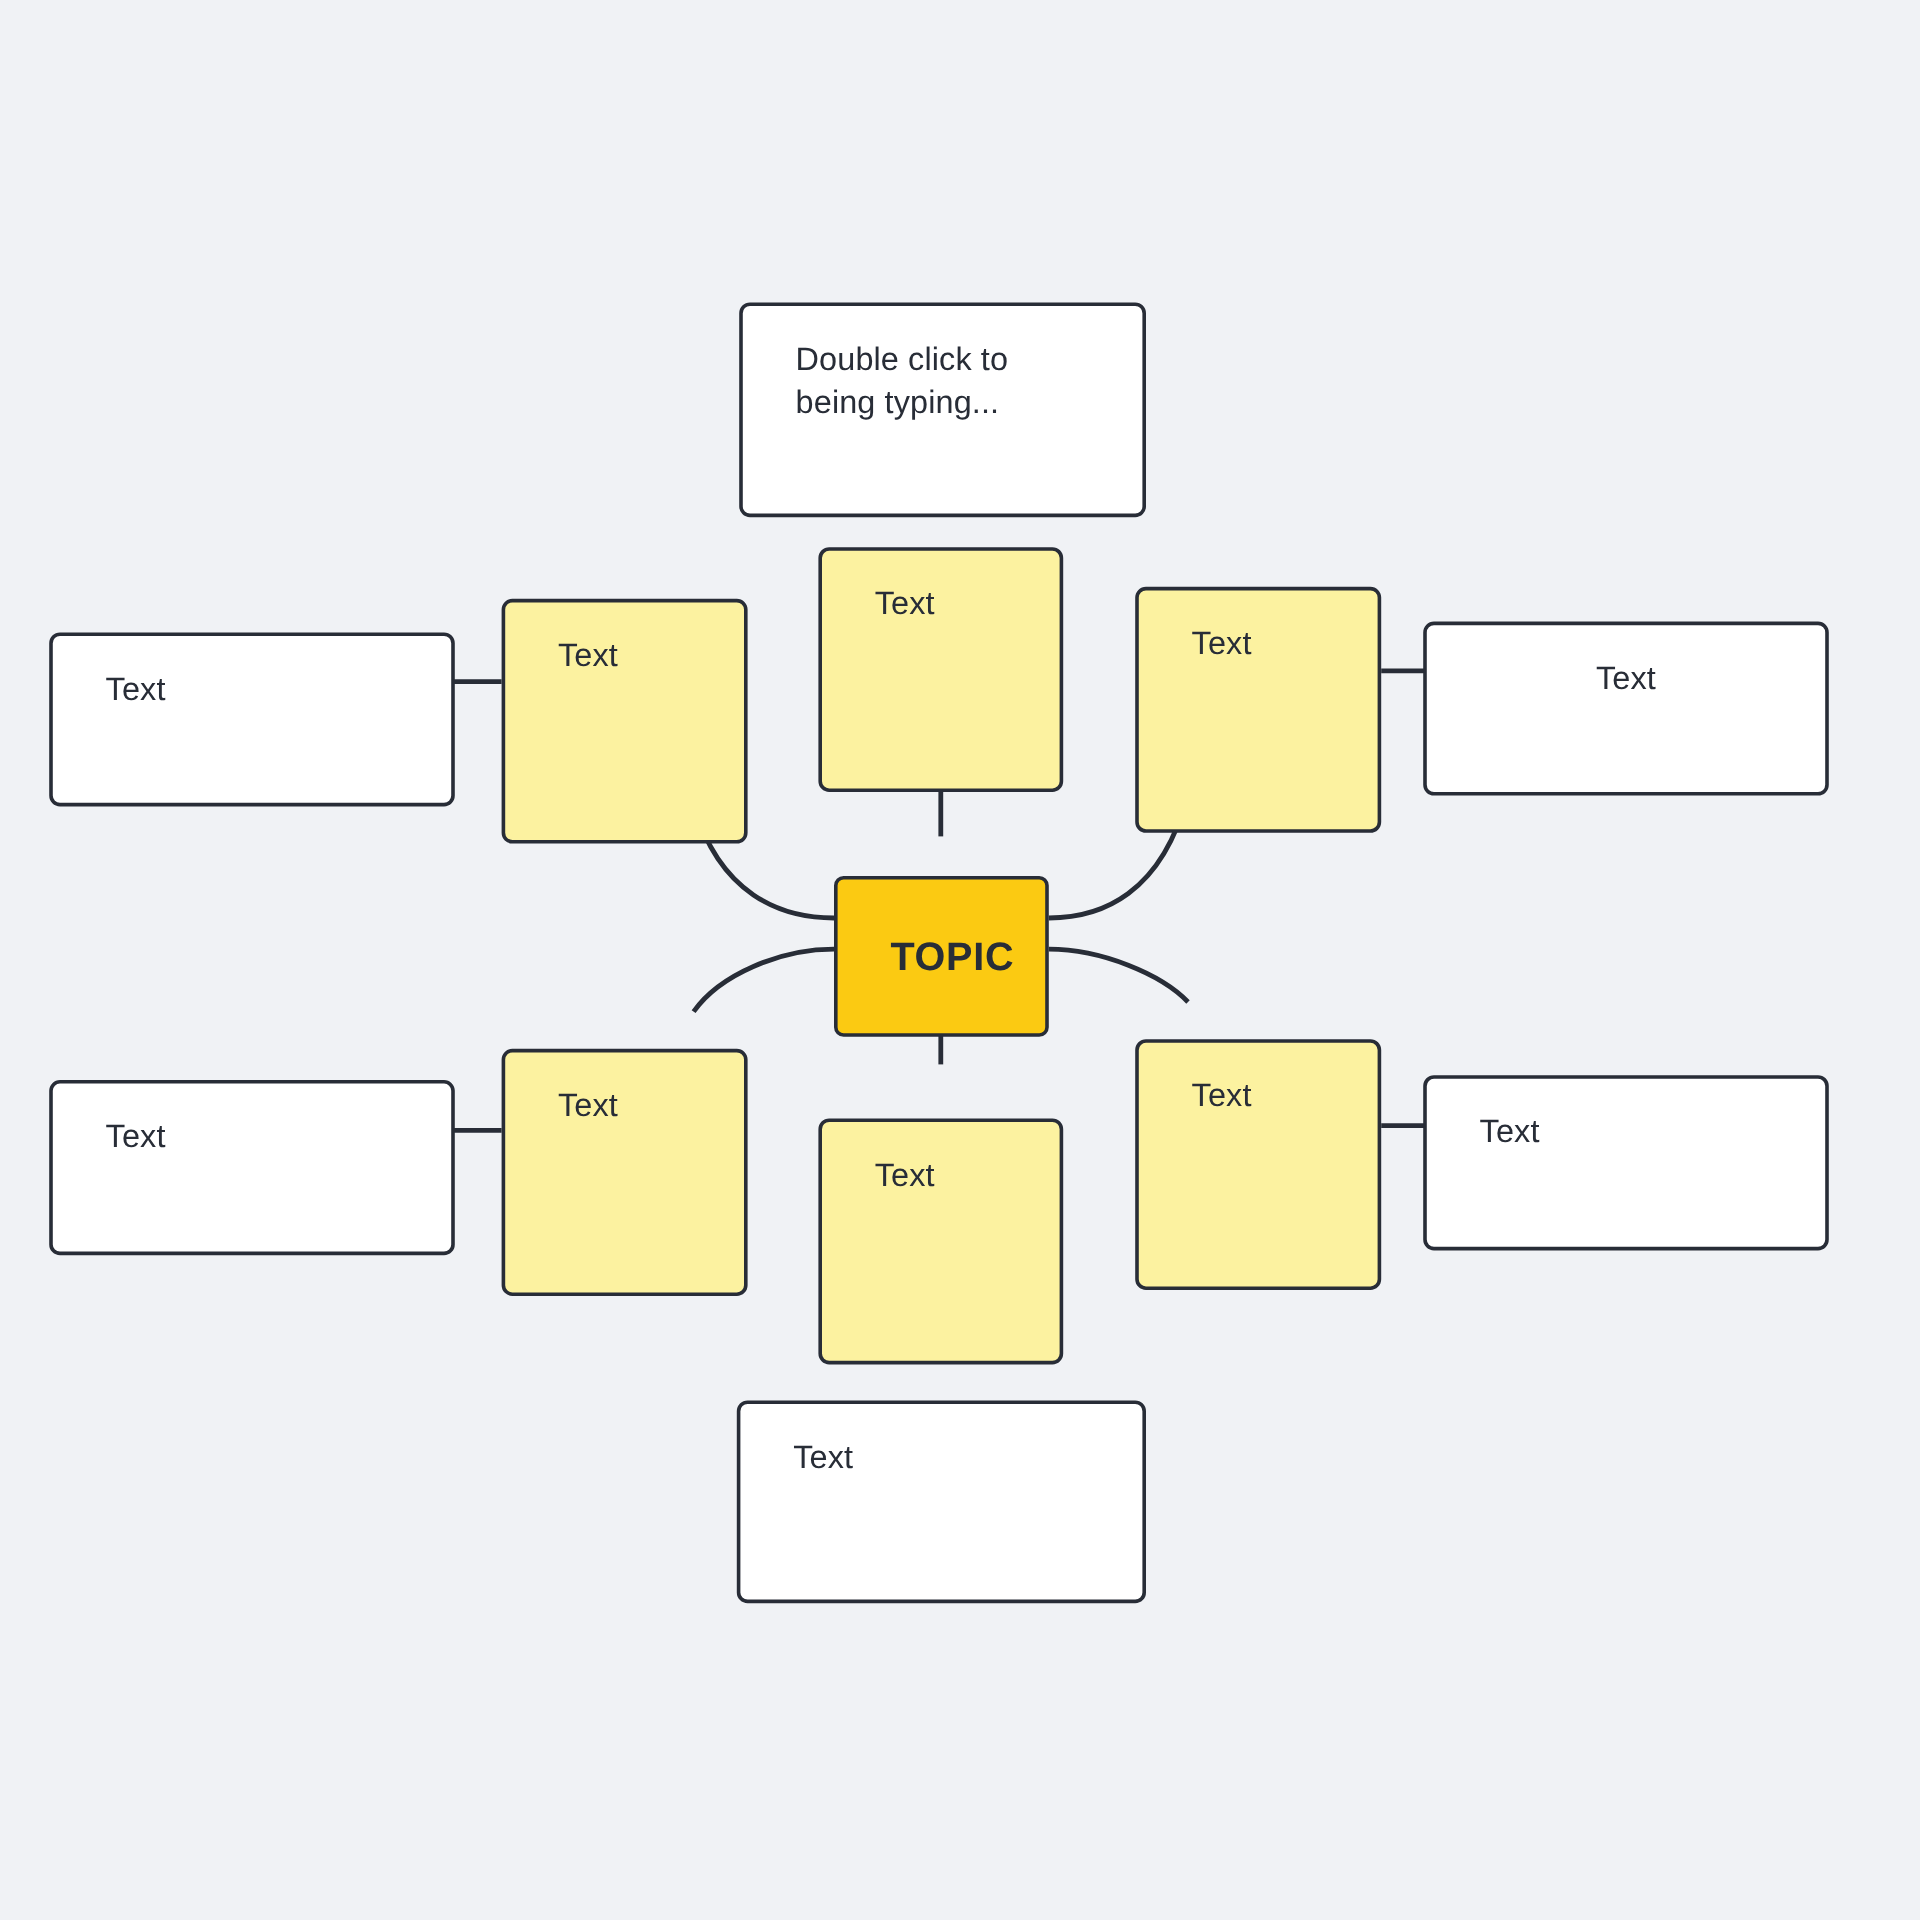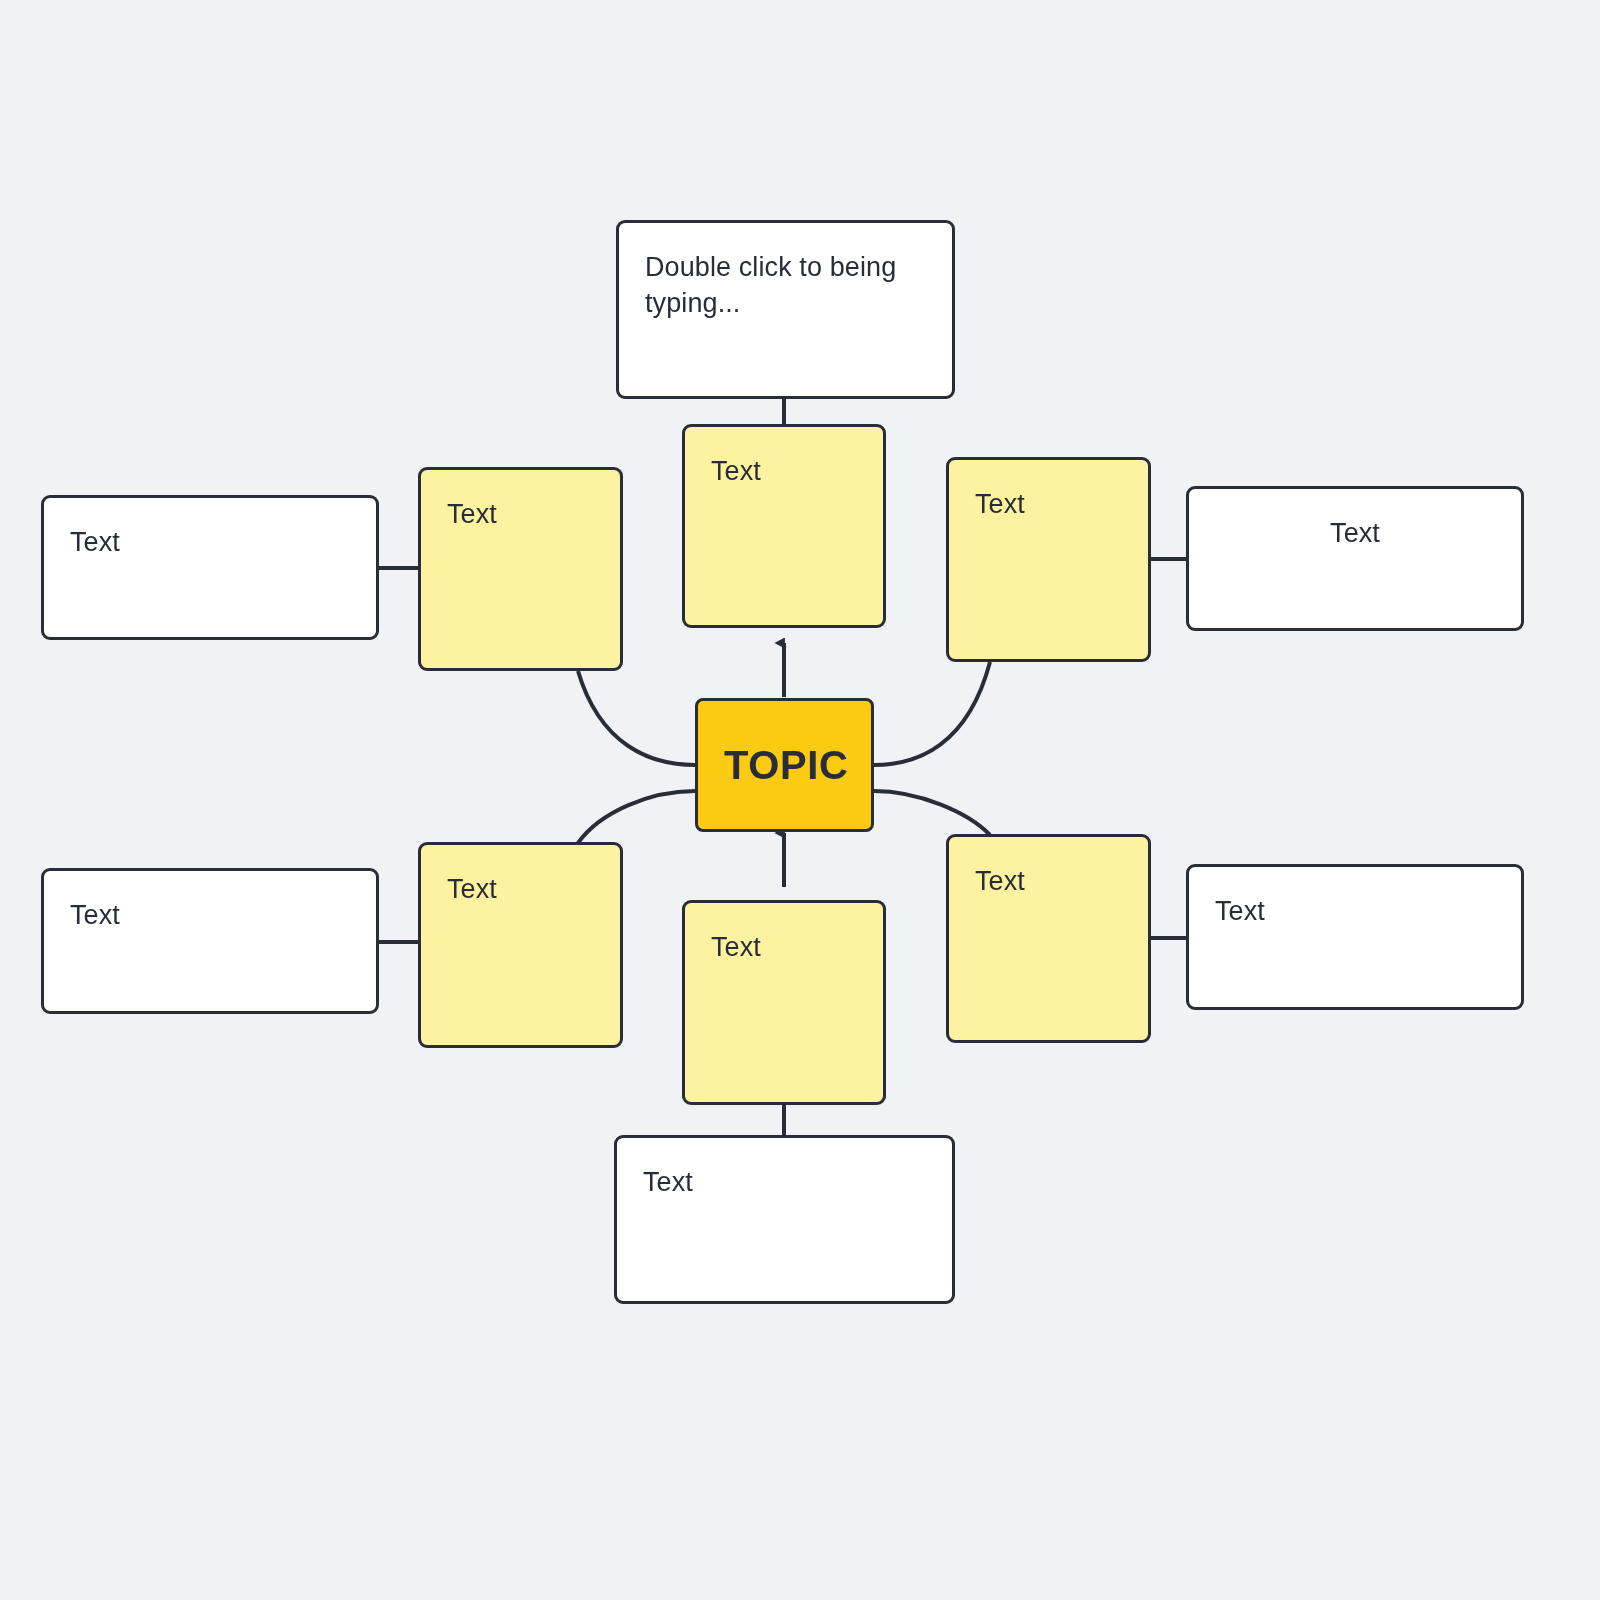--- a/index.html
+++ b/index.html
@@ -27,43 +27,44 @@
     pointer-events: none;
   }
   .node {
     position: absolute;
     box-sizing: border-box;
     border: 3px solid #282d37;
     border-radius: 9px;
     background: #ffffff;
     color: #282d37;
     display: flex;
-    padding: 26px 26px;
+    padding: 26px 44px;
     font-size: 27px;
     line-height: 1.35;
     letter-spacing: 0.1px;
     z-index: 2;
+    margin-top: 32px;
   }
   .node.fill-white   { background: #ffffff; }
   .node.fill-pale    { background: #fcf2a0; }
   .node.fill-gold    { background: #fbca12; }
 
   .node .node-text {
     display: block;
     width: 100%;
   }
 
   
   .node.align-tl { align-items: flex-start; justify-content: flex-start; text-align: left; }
   .node.align-tc { align-items: flex-start; justify-content: center; text-align: center; }
   .node.align-cc { align-items: center;     justify-content: center; text-align: center; }
 
   .node.topic {
     font-weight: bold;
-    font-size: 40px;
+    font-size: 33px;
     letter-spacing: 0.6px;
     border-radius: 8px;
   }
 </style>
 </head>
 <body>
 
 <div id="canvas">
 
   <svg id="edge-layer" viewBox="0 0 1600 1600" xmlns="http://www.w3.org/2000/svg">

